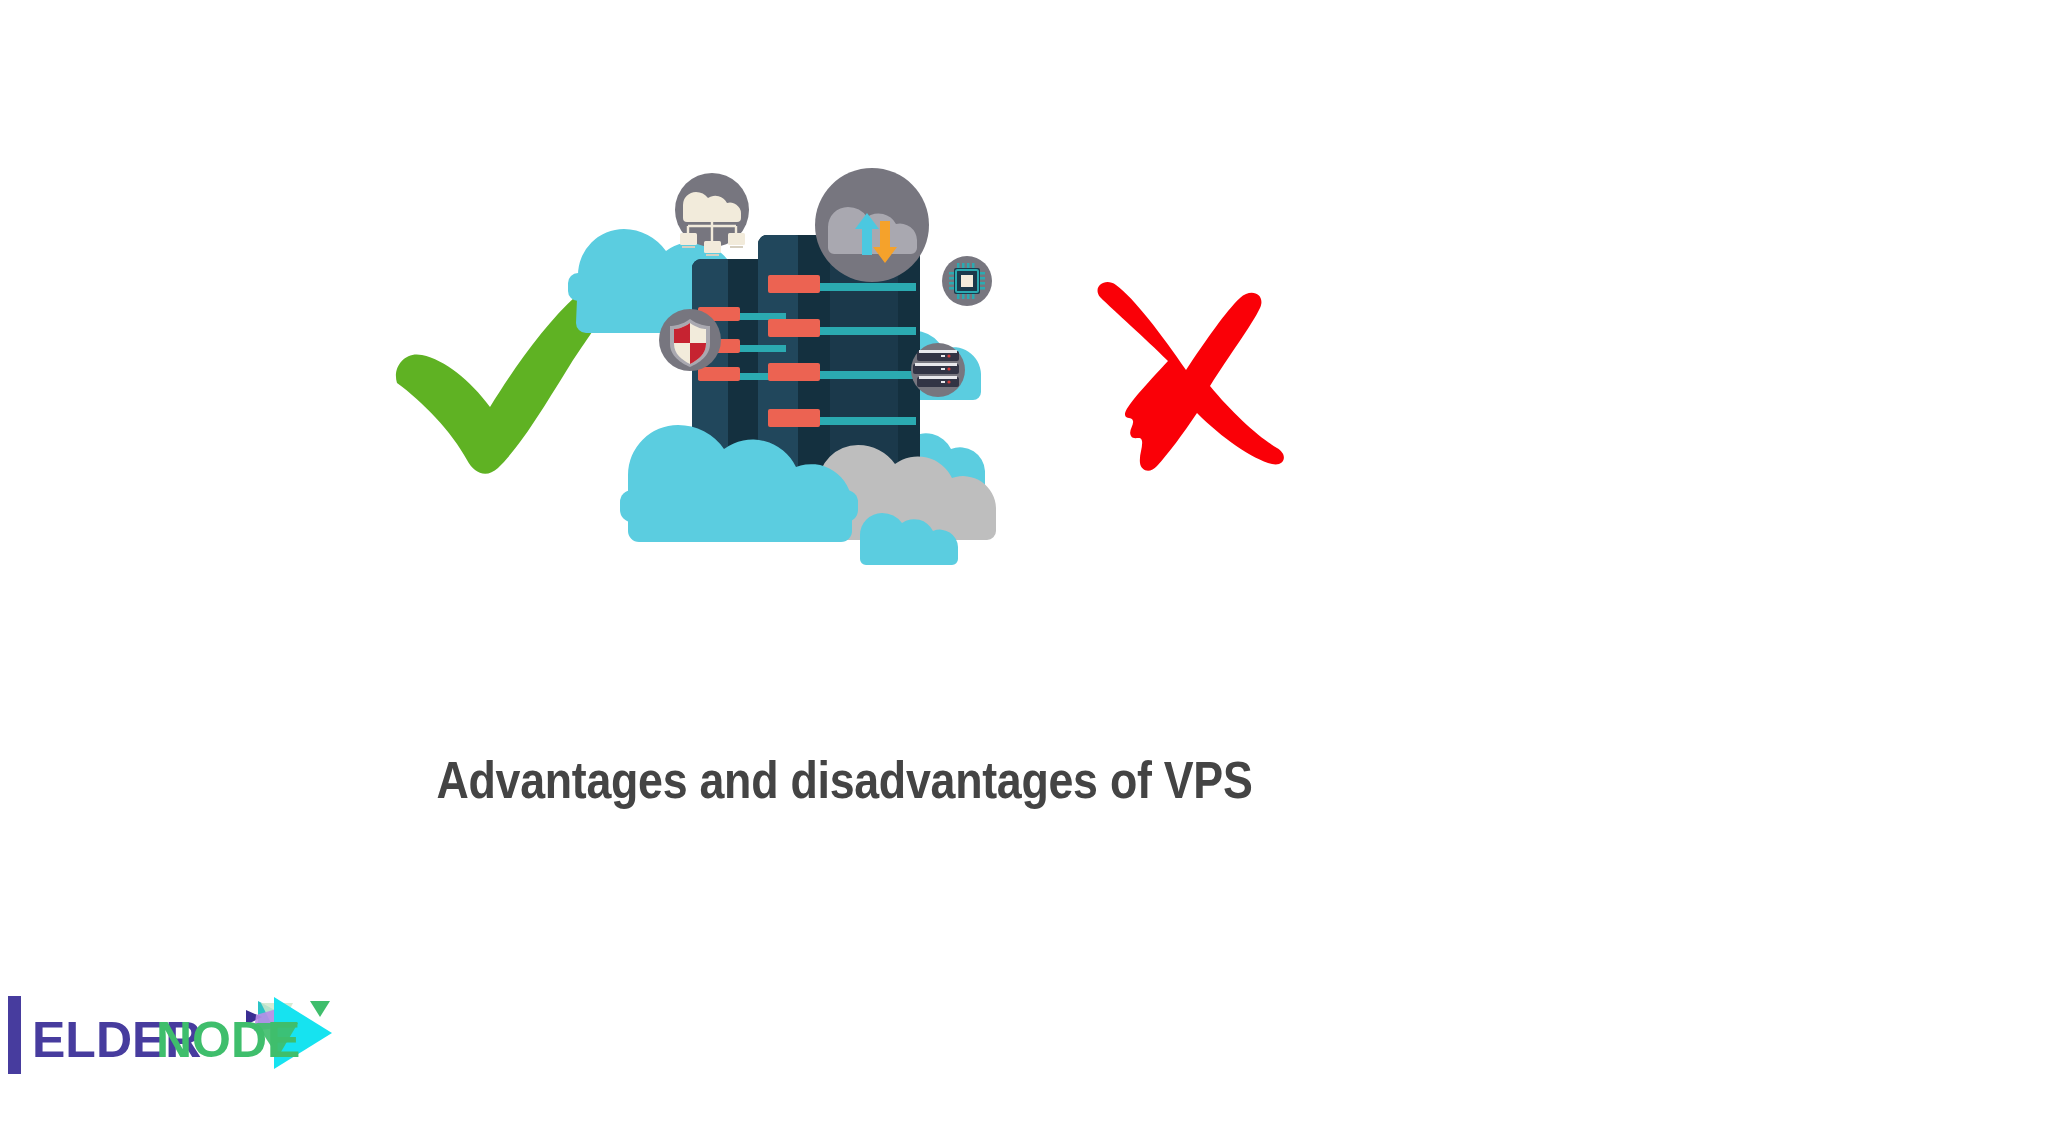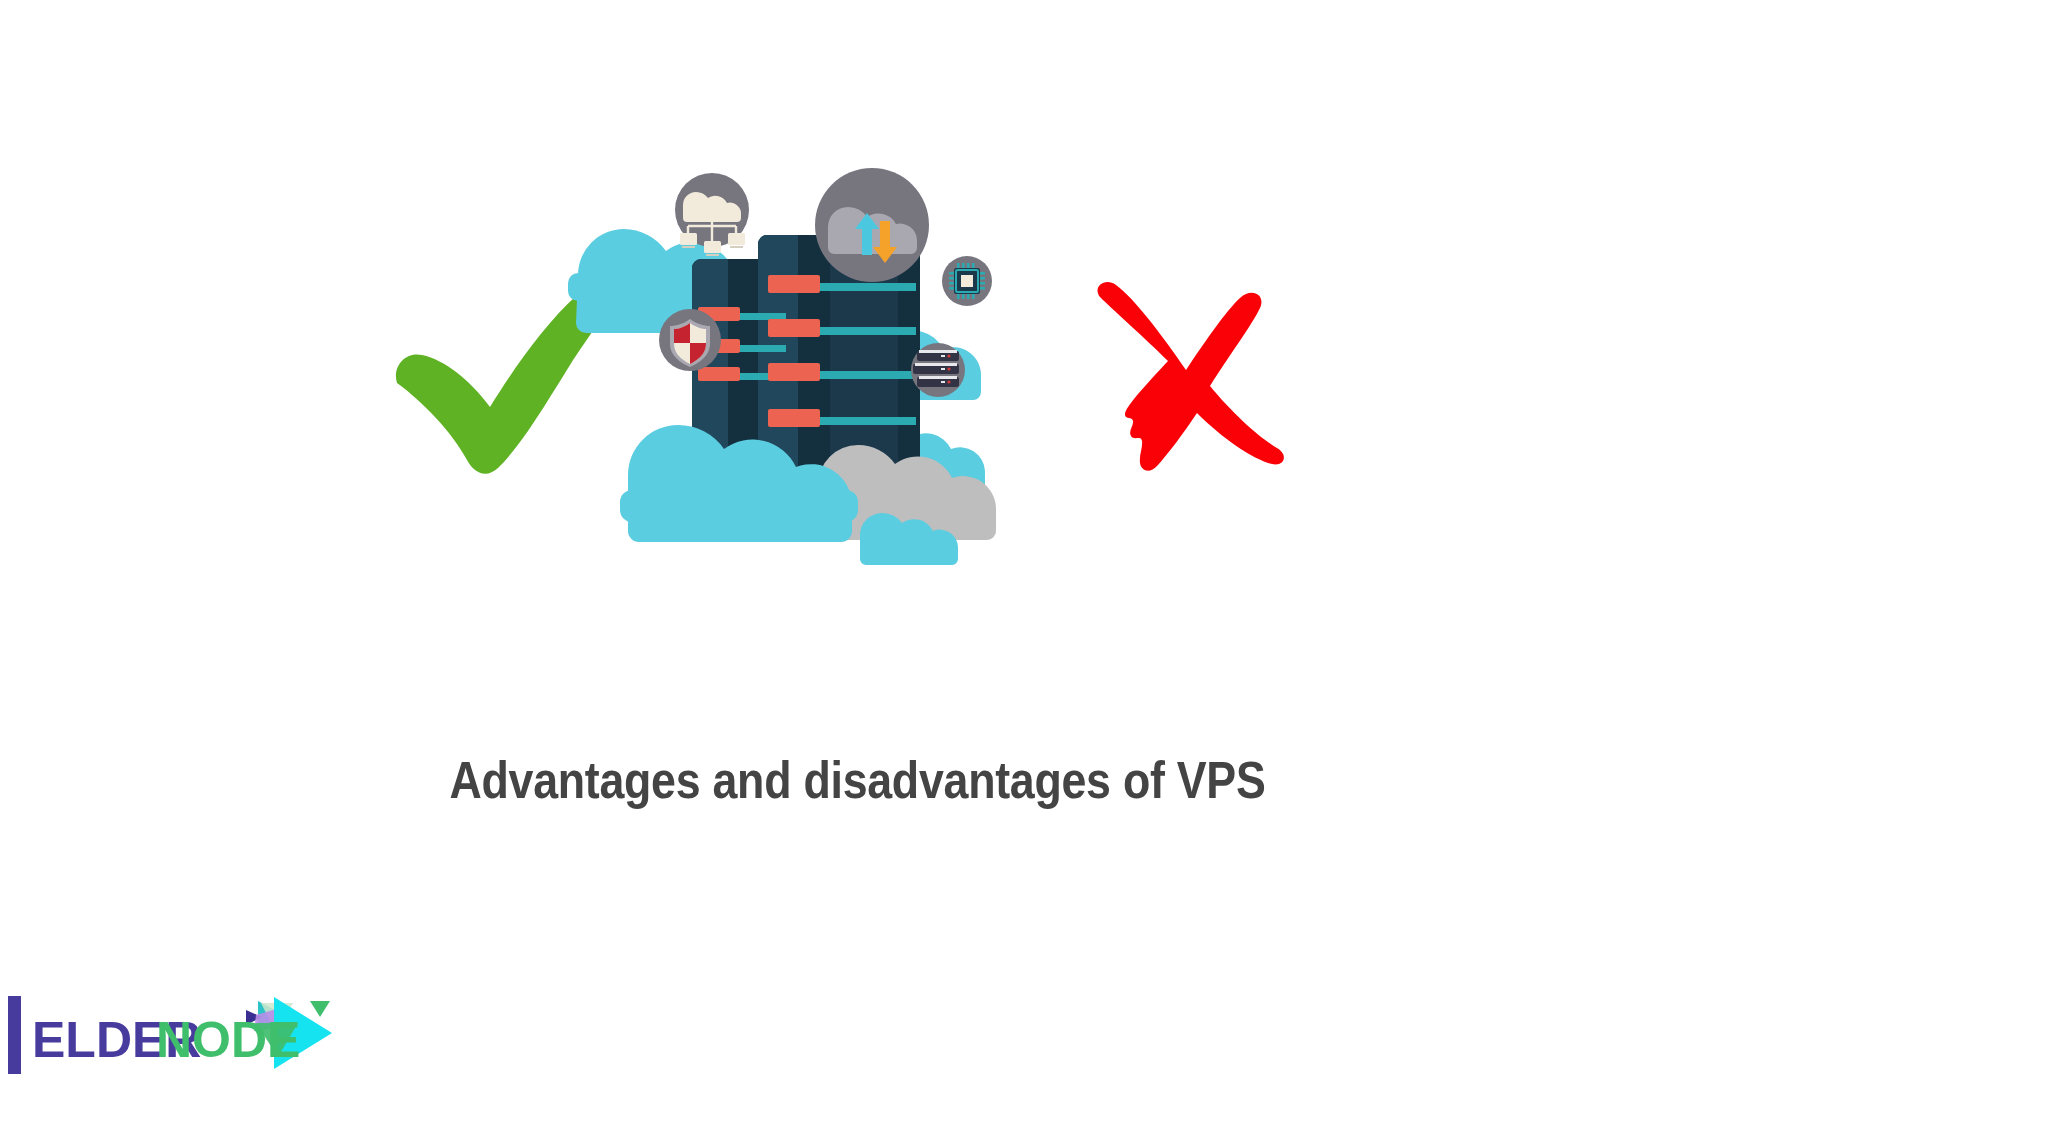--- a/index.html
+++ b/index.html
@@ -40,21 +40,20 @@
     overflow: visible;
   }
 
   
   .title-block {
     position: absolute;
     left: 0;
     top: 752px;
     width: 1688px;
     text-align: center;
-    margin-left: 13px;
   }
   .page-title {
     display: inline-block;
     font-family: "Liberation Sans Narrow", "Liberation Sans", sans-serif;
     font-size: 52px;
     font-weight: bold;
     letter-spacing: -0.3px;
     color: #444444;
     transform: scaleX(0.86);
     transform-origin: center center;

